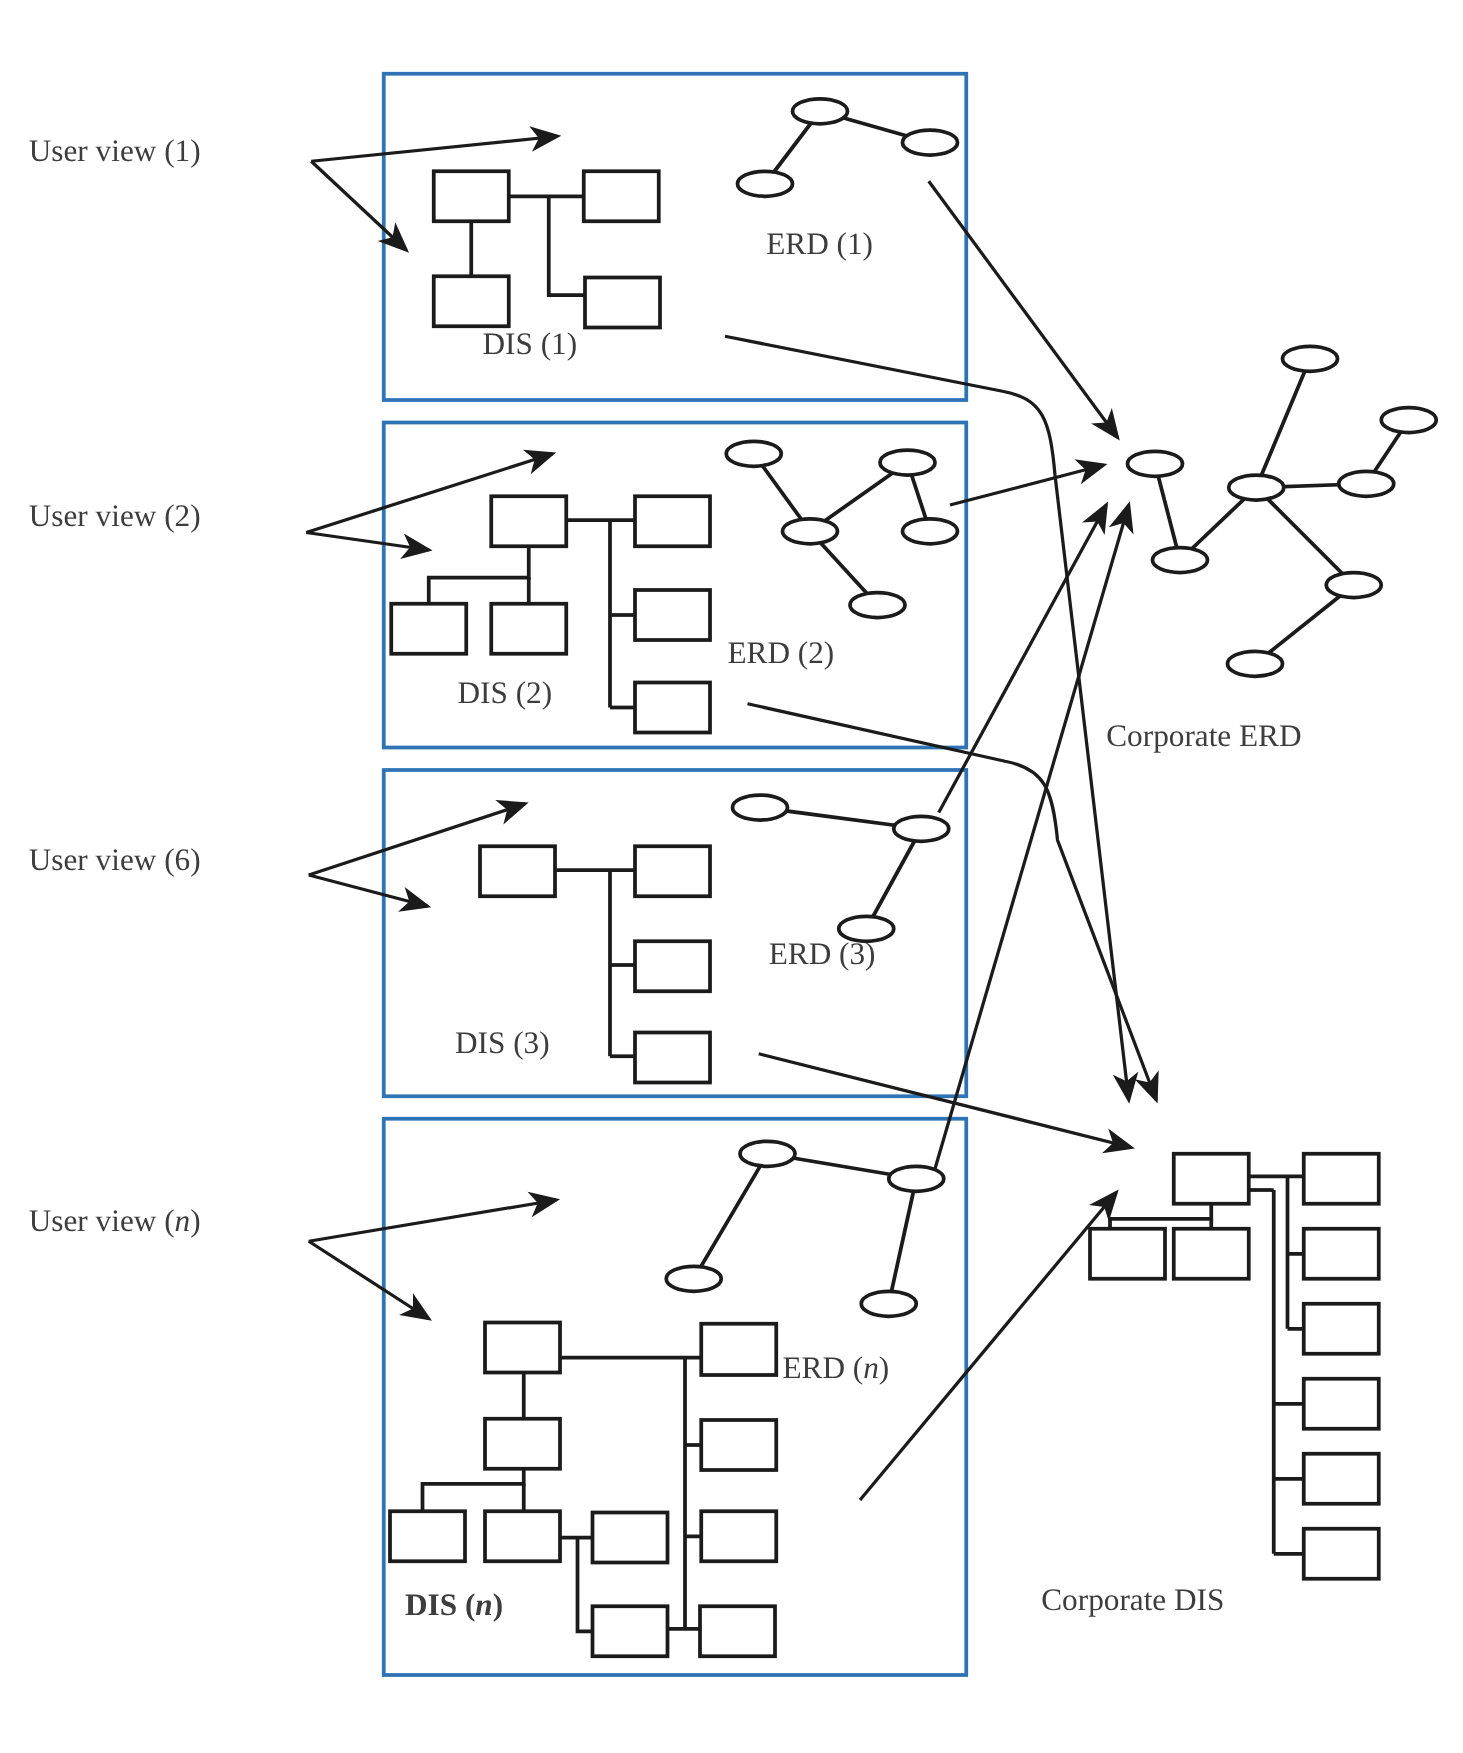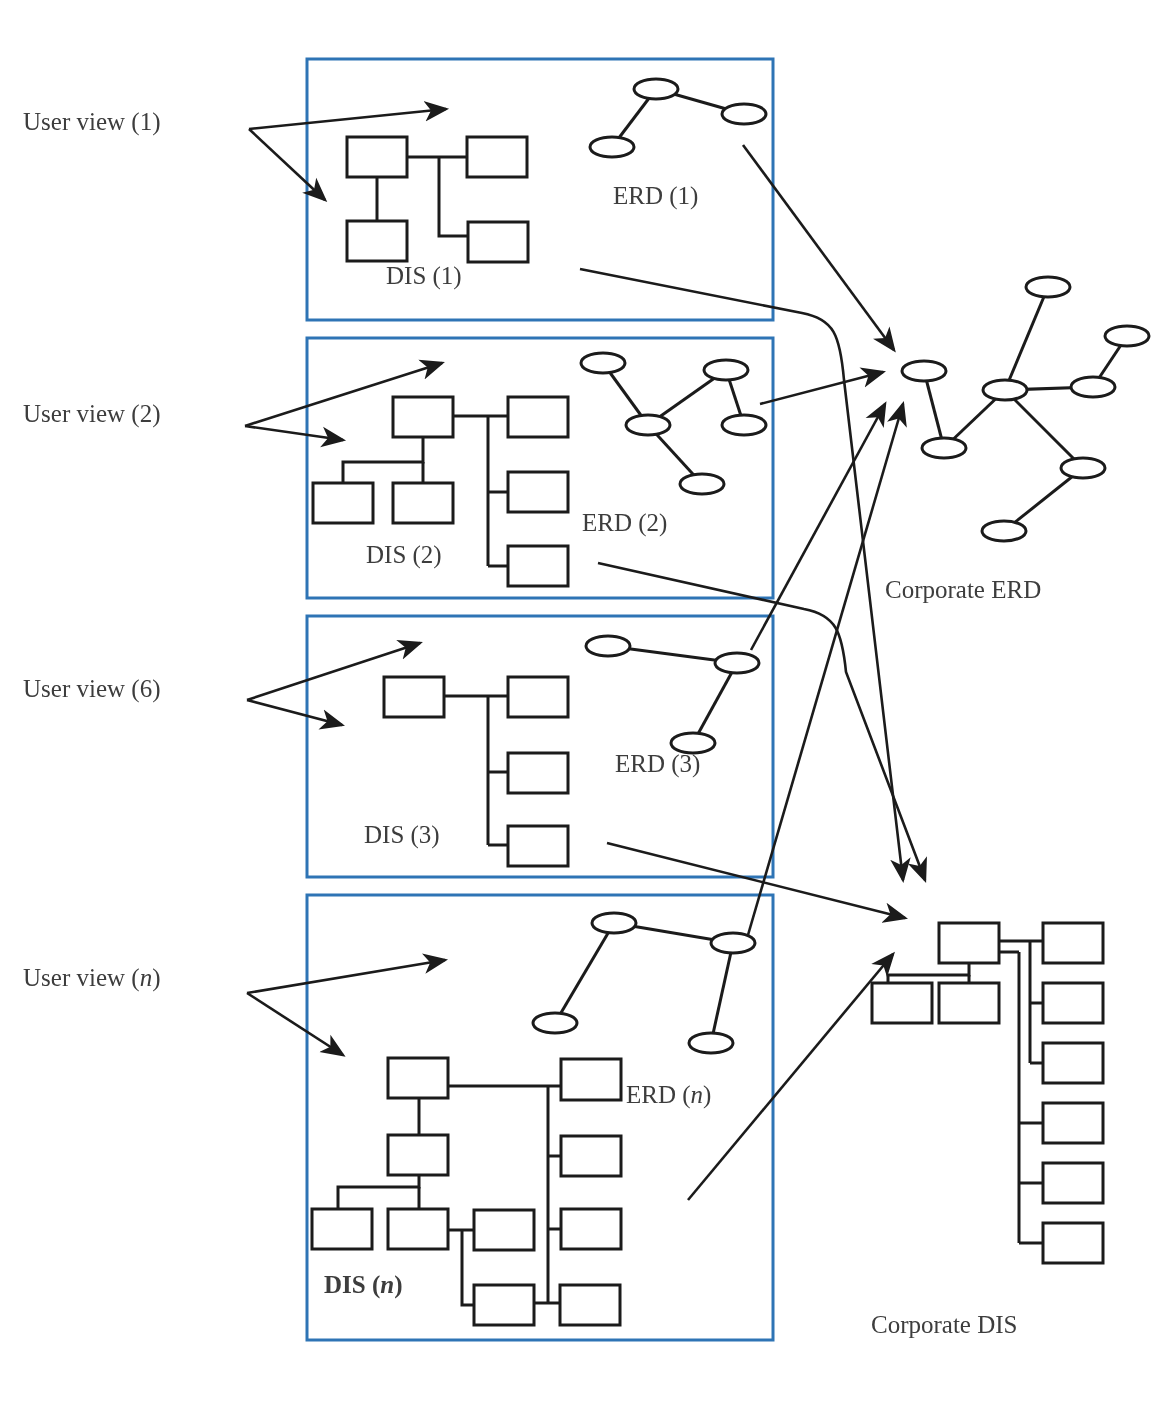--- a/index.html
+++ b/index.html
@@ -229,15 +229,15 @@
   <div class="lbl" style="left:366px;top:541px;"><span>DIS (2)</span></div>
   <div class="lbl" style="left:364px;top:821px;"><span>DIS (3)</span></div>
   <div class="lbl" style="left:324px;top:1271px;font-weight:bold;"><span>DIS (</span><i>n</i><span>)</span></div>
 
   <div class="lbl" style="left:613px;top:182px;"><span>ERD (1)</span></div>
   <div class="lbl" style="left:582px;top:509px;"><span>ERD (2)</span></div>
   <div class="lbl" style="left:615px;top:750px;"><span>ERD (3)</span></div>
   <div class="lbl" style="left:626px;top:1081px;"><span>ERD (</span><i>n</i><span>)</span></div>
 
   <div class="lbl" style="left:885px;top:576px;"><span>Corporate ERD</span></div>
-  <div class="lbl" style="left:871px;top:1267px;margin-top:44px;"><span>Corporate DIS</span></div>
+  <div class="lbl" style="left:833px;top:1267px;"><span>Corporate DIS</span></div>
 
 </div>
 
 </body></html>

